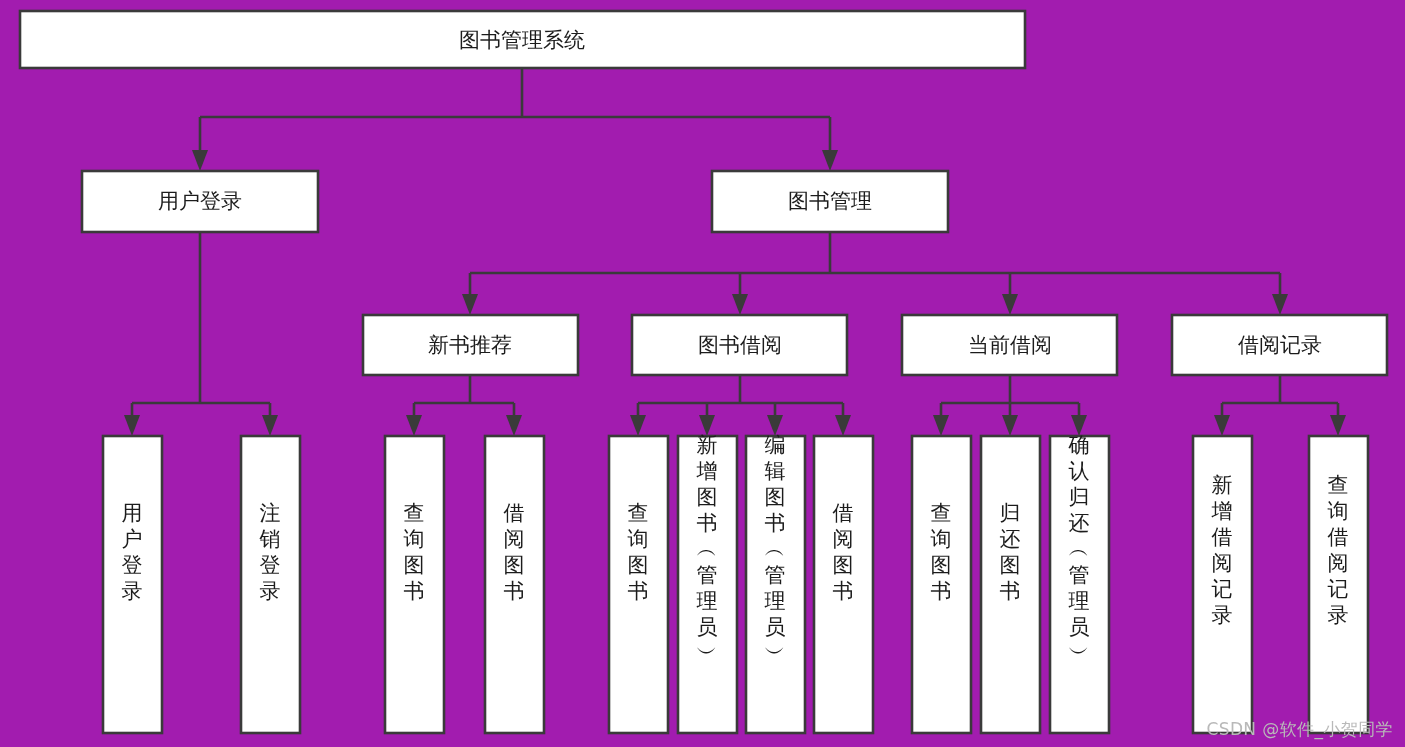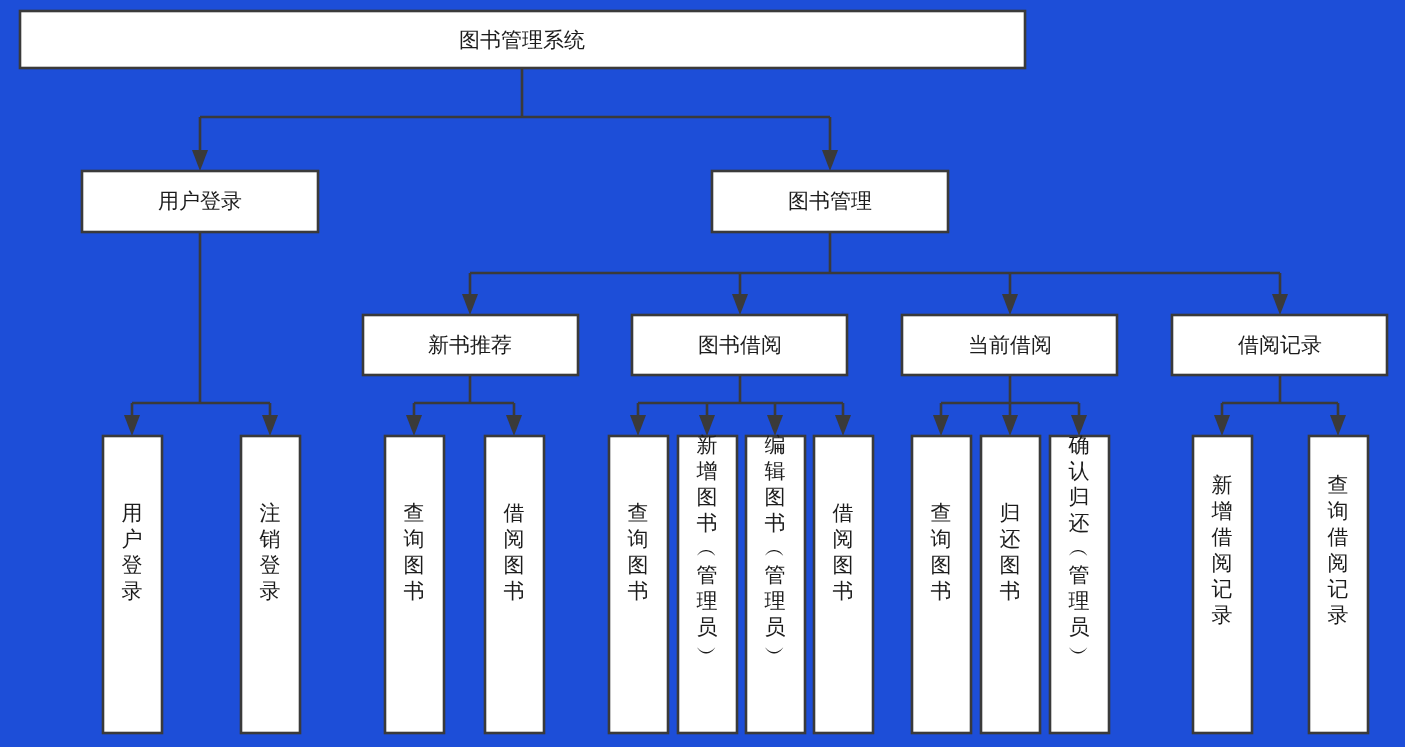--- a/index.html
+++ b/index.html
@@ -10,21 +10,21 @@
   body {
     width: 1405px;
     height: 747px;
     font-family: "DejaVu Sans", "Liberation Sans", sans-serif;
     overflow: hidden;
   }
   #diagram-root {
     position: relative;
     width: 1405px;
     height: 747px;
-    background: #1d4ed8;
+    background: #a21caf;
   }
   svg#flowchart {
     position: absolute;
     left: 0;
     top: 0;
     width: 1405px;
     height: 747px;
     display: block;
   }
   .node-rect {
@@ -232,14 +232,15 @@
       <text class="node-label-vertical vtext" x="1222" y="492"><tspan x="1222" y="492">新</tspan><tspan x="1222" y="518">增</tspan><tspan x="1222" y="544">借</tspan><tspan x="1222" y="570">阅</tspan><tspan x="1222" y="596">记</tspan><tspan x="1222" y="622">录</tspan></text>
     </g>
 
     <g>
       <rect class="node-rect" x="1309" y="436" width="59" height="297"></rect>
       <text class="node-label-vertical vtext" x="1338" y="492"><tspan x="1338" y="492">查</tspan><tspan x="1338" y="518">询</tspan><tspan x="1338" y="544">借</tspan><tspan x="1338" y="570">阅</tspan><tspan x="1338" y="596">记</tspan><tspan x="1338" y="622">录</tspan></text>
     </g>
 
   </svg>
 
+  <div class="watermark-text">CSDN @软件_小贺同学</div>
 
 </div>
 
 </body></html>

